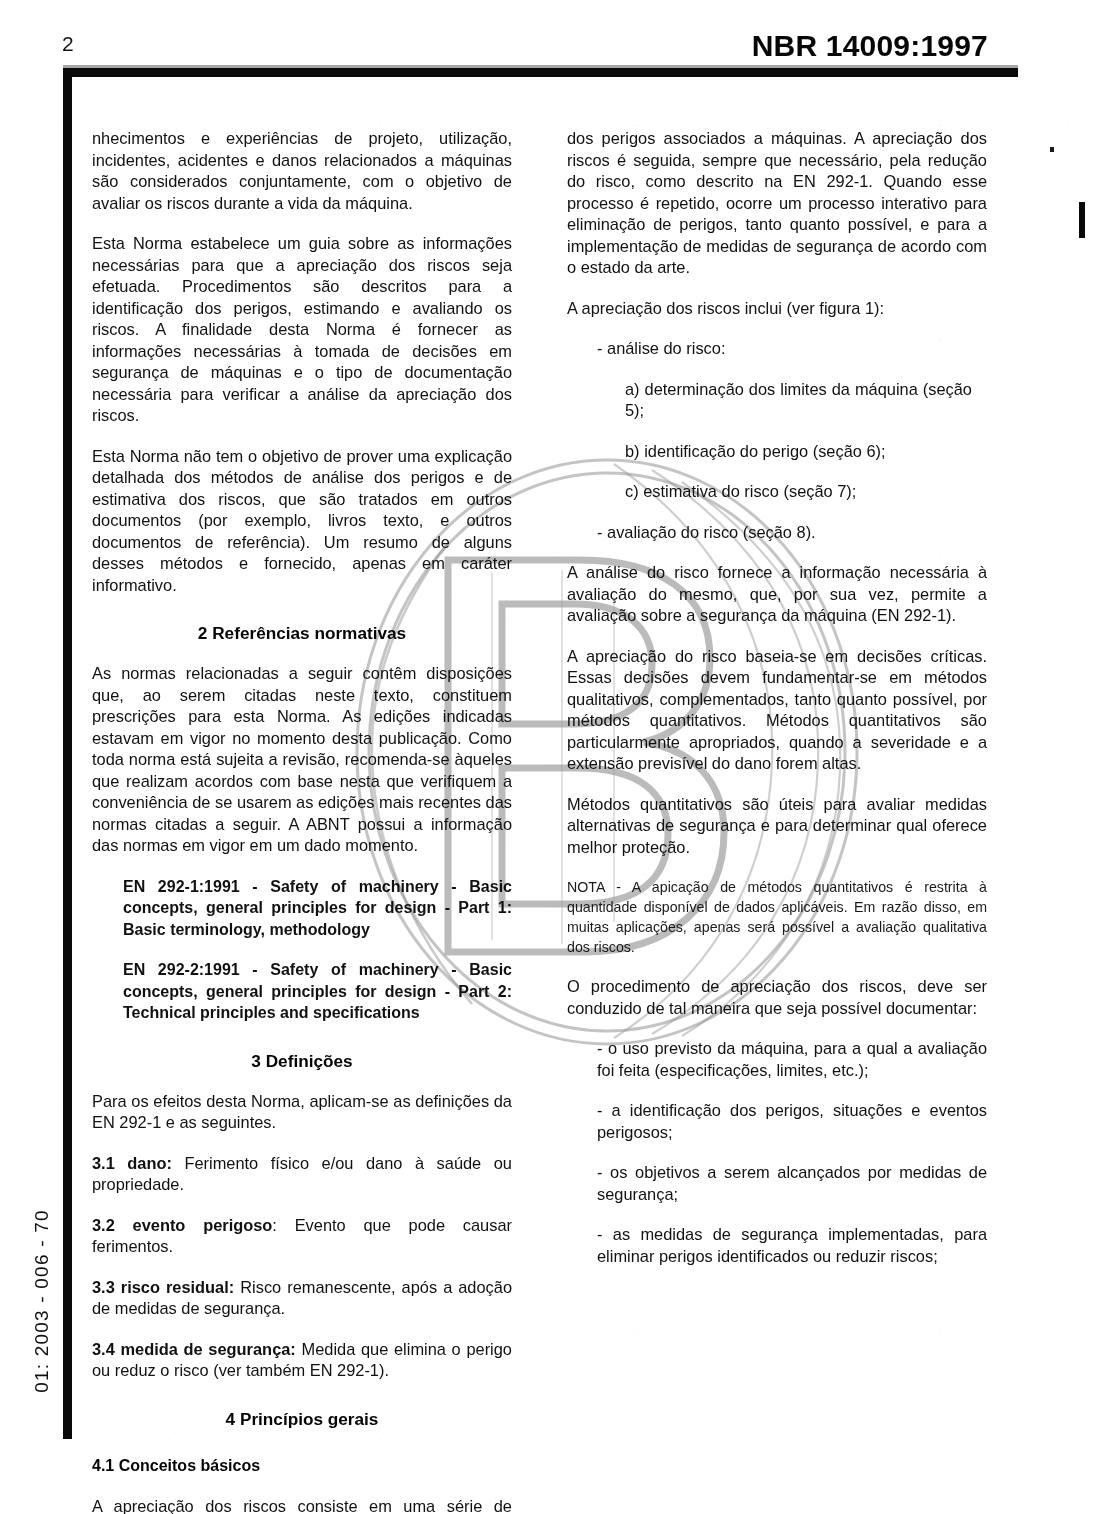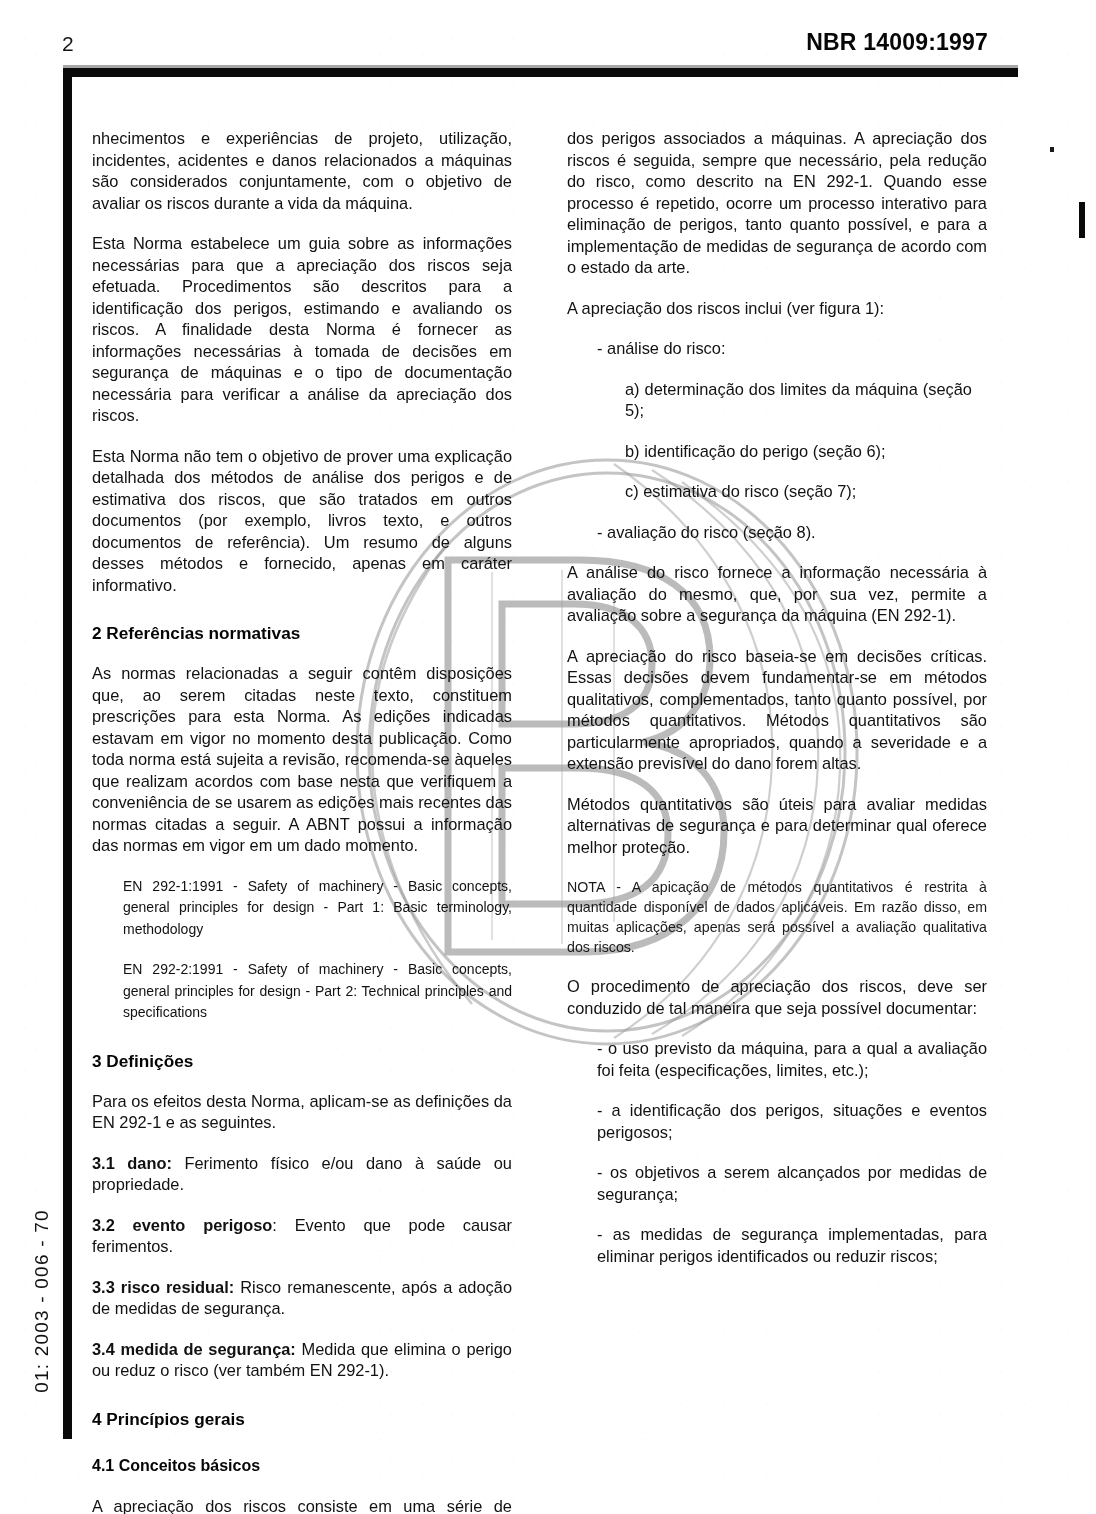--- a/index.html
+++ b/index.html
@@ -34,21 +34,21 @@
     left: 62px;
     top: 32px;
     font-size: 21px;
     letter-spacing: 0.5px;
     color: #141414;
   }
   .doc-code {
     position: absolute;
     right: 108px;
     top: 29px;
-    font-size: 23px;
+    font-size: 30px;
     font-weight: bold;
     letter-spacing: 0.2px;
     color: #070707;
     margin-left: 25px;
   }
 
   
   .rule-top {
     position: absolute;
     left: 63px;
@@ -144,38 +144,39 @@
     color: #111111;
   }
   p.last { margin-bottom: 0; }
 
   h2.heading {
     margin: 26px 0 19px 0;
     font-size: 17.2px;
     line-height: 22px;
     font-weight: bold;
     color: #050505;
-    text-align: left;
+    text-align: center;
   }
   h3.subheading {
     margin: 25px 0 19px 0;
     font-size: 16px;
     line-height: 22px;
     font-weight: bold;
     color: #050505;
     text-align: left;
   }
 
   .ref-item {
     margin: 0 0 19px 0;
     padding-left: 31px;
-    font-size: 14px;
+    font-size: 16px;
     line-height: 21.5px;
     text-align: justify;
     color: #111111;
+    font-weight: bold;
   }
 
   .deflabel { font-weight: bold; }
 
   .dash-item {
     margin: 12px 0 19px 0;
     padding-left: 30px;
     font-size: 16.4px;
     line-height: 21.5px;
     text-align: justify;

